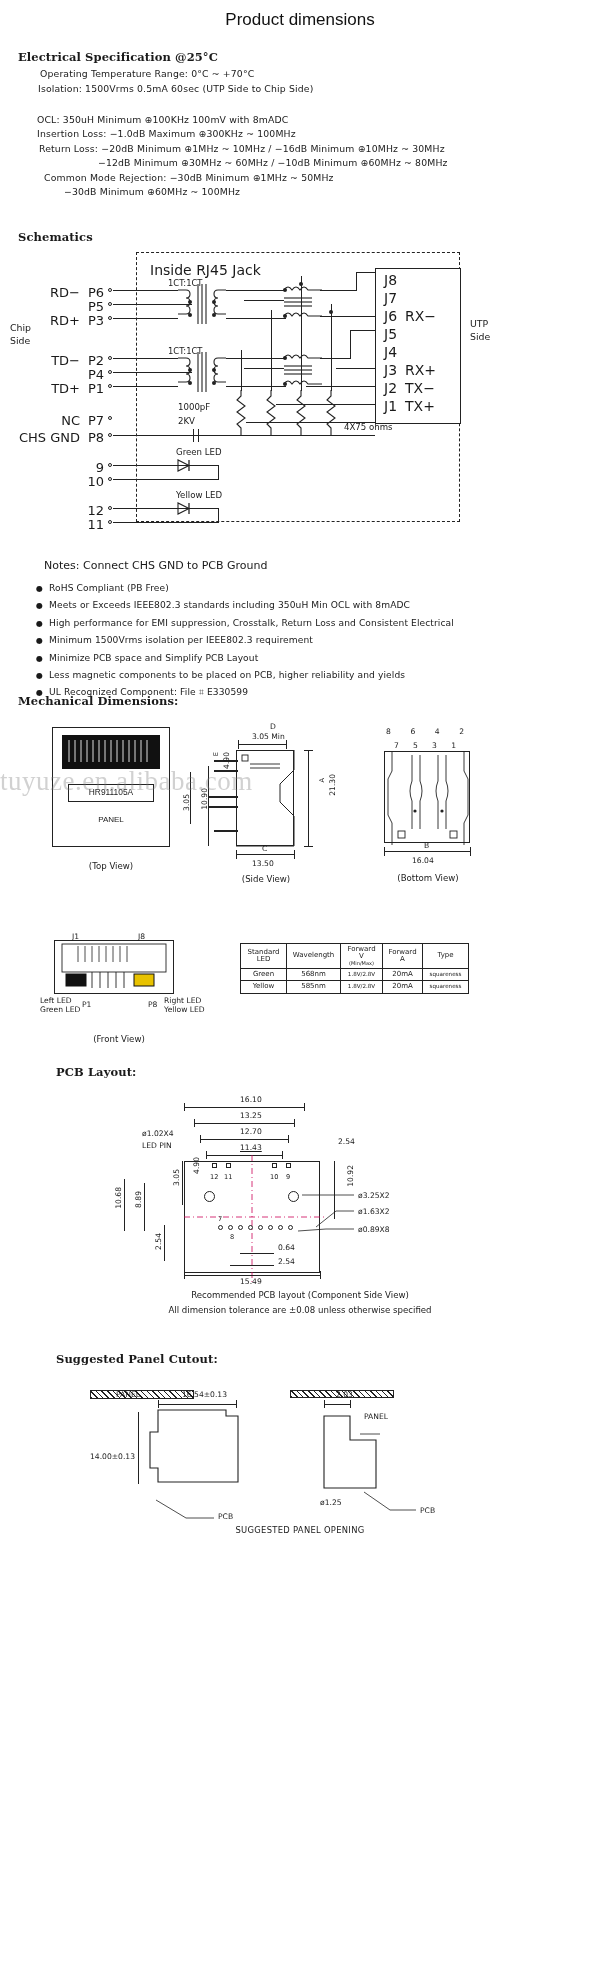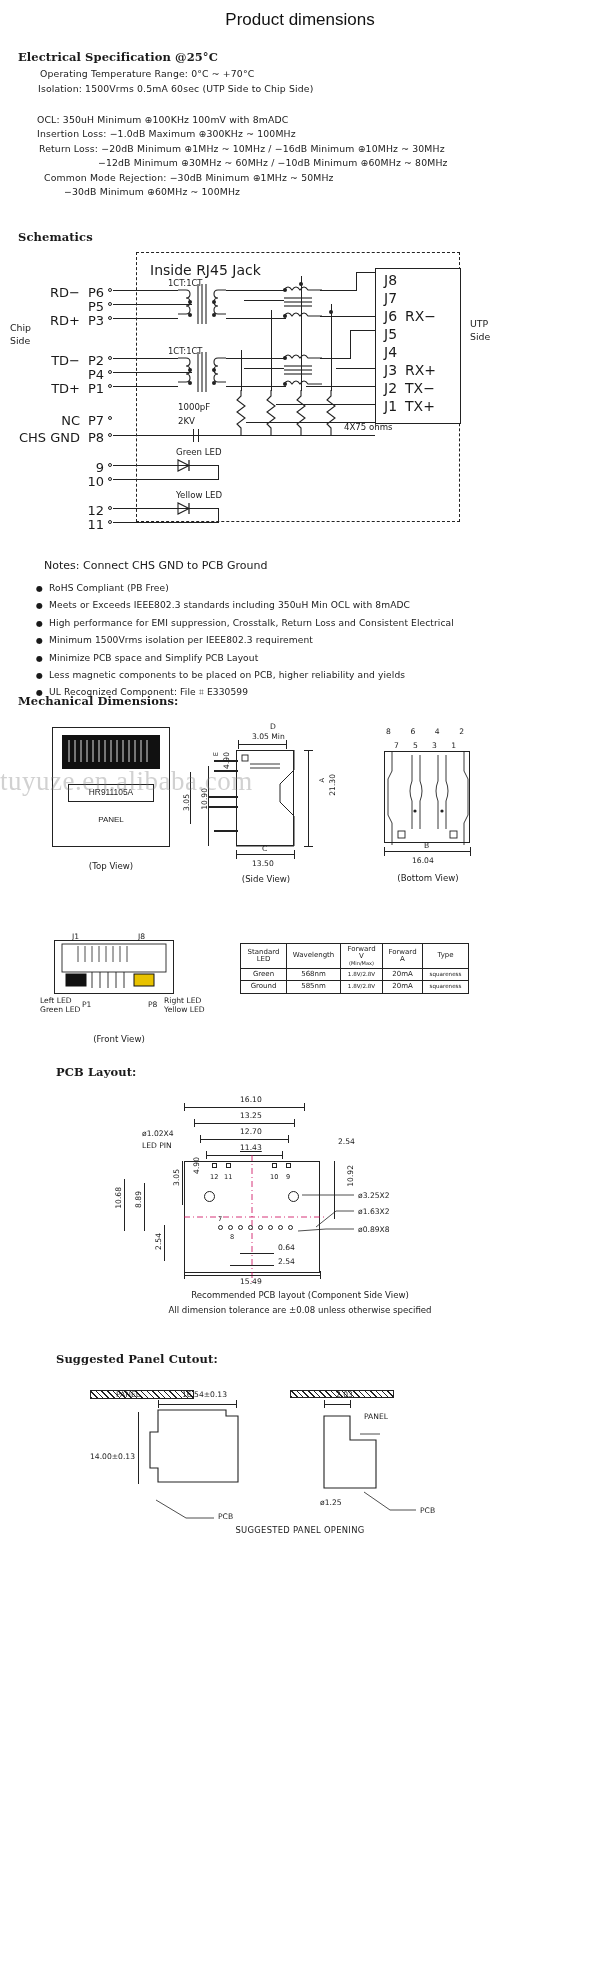--- a/index.html
+++ b/index.html
@@ -495,21 +495,21 @@
       </thead>
       <tbody>
         <tr>
           <td>Green</td>
           <td>568nm</td>
           <td style="font-size:5.6px;">1.8V/2.8V</td>
           <td>20mA</td>
           <td style="font-size:5.6px;">squareness</td>
         </tr>
         <tr>
-          <td>Ground</td>
+          <td>Yellow</td>
           <td>585nm</td>
           <td style="font-size:5.6px;">1.8V/2.8V</td>
           <td>20mA</td>
           <td style="font-size:5.6px;">squareness</td>
         </tr>
       </tbody>
     </table>
   </div>
 
   <div class="sec serif-head" style="left:56px;top:1065px;">PCB Layout:</div>

